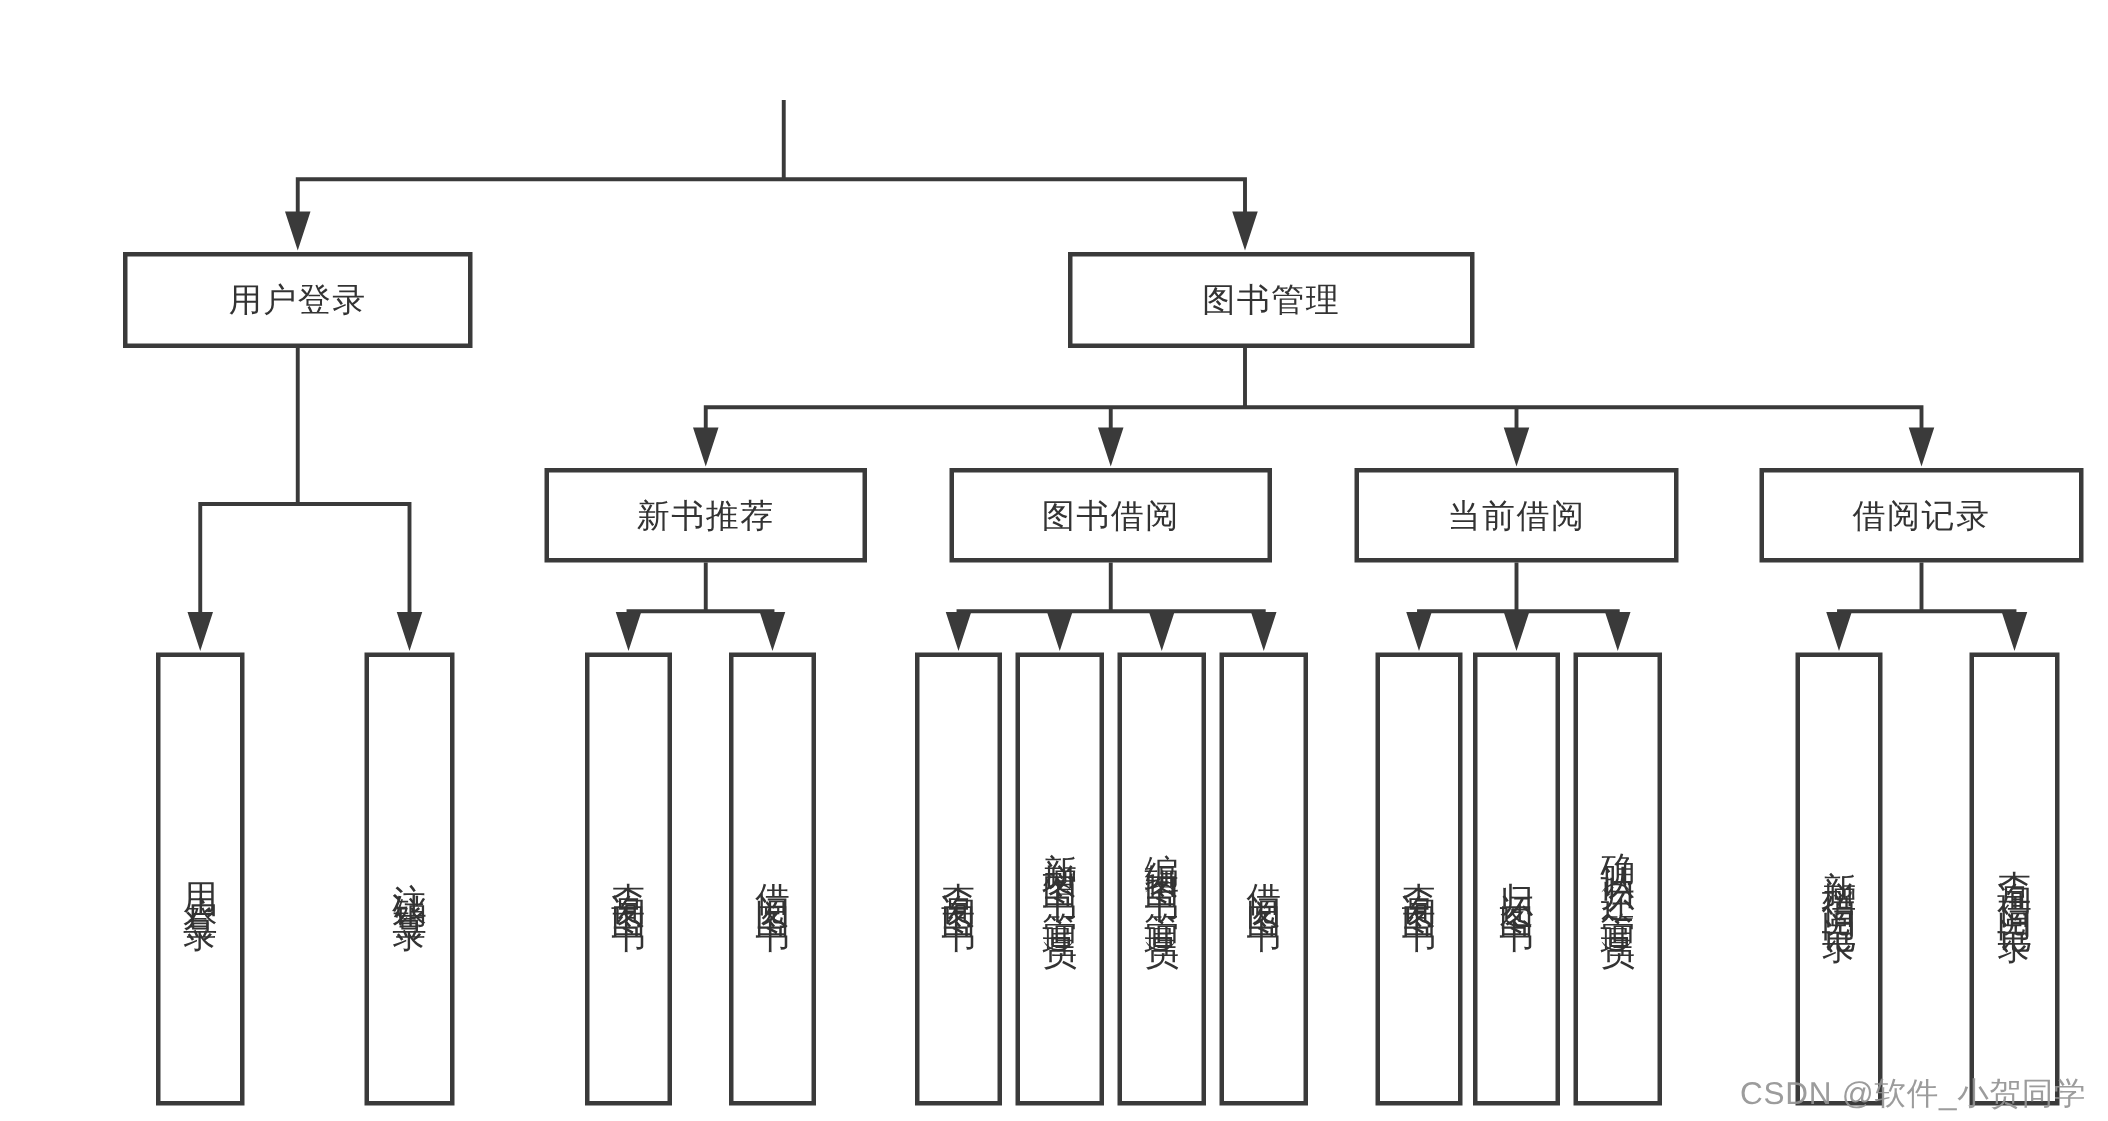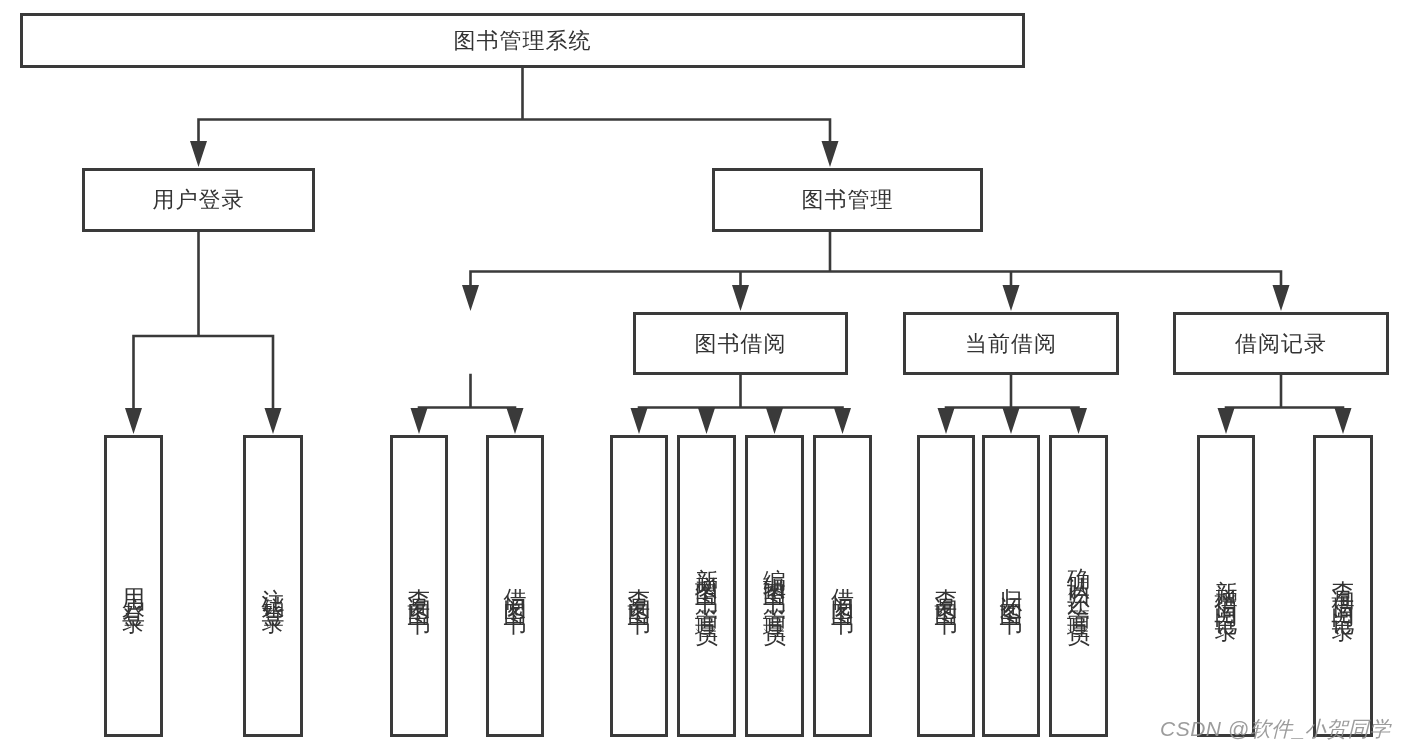--- a/index.html
+++ b/index.html
@@ -36,21 +36,20 @@
   .watermark{
     position:absolute;
     left:1160px;
     top:715px;
     width:245px;
     font-size:21px;
     color:rgba(148,148,148,0.92);
     letter-spacing:0.5px;
     white-space:nowrap;
     z-index:5;
-    font-style:italic;
   }
 </style>
 </head>
 <body>
 
 <div class="canvas">
 
   <svg class="connectors" viewBox="0 0 1405 747" xmlns="http://www.w3.org/2000/svg">
     <g>
       <path class="ln" d="M522.5 68 V119.5 M198.5 119.5 H830 M198.5 119.5 V142 M830 119.5 V142"></path>
@@ -75,25 +74,25 @@
     <g>
       <path class="ln" d="M1011 375 V407.5 M946 407.5 H1078.5 M946 407.5 V409 M1011 407.5 V409 M1078.5 407.5 V409"></path>
       <path class="tri" d="M946 434 l-8.5 -26 h17 Z M1011 434 l-8.5 -26 h17 Z M1078.5 434 l-8.5 -26 h17 Z"></path>
     </g>
     <g>
       <path class="ln" d="M1281 375 V407.5 M1226 407.5 H1343 M1226 407.5 V409 M1343 407.5 V409"></path>
       <path class="tri" d="M1226 434 l-8.5 -26 h17 Z M1343 434 l-8.5 -26 h17 Z"></path>
     </g>
   </svg>
 
-  <div class="node" style="left:20px;top:13px;width:1005px;height:55px;">图书管理系统</div>
 
   <div class="node" style="left:82px;top:168px;width:233px;height:64px;">用户登录</div>
   <div class="node" style="left:712px;top:168px;width:271px;height:64px;">图书管理</div>
 
+  <div class="node" style="left:363px;top:312px;width:215px;height:63px;">新书推荐</div>
   <div class="node" style="left:903px;top:312px;width:216px;height:63px;">当前借阅</div>
   <div class="node" style="left:633px;top:312px;width:215px;height:63px;">图书借阅</div>
   <div class="node" style="left:1173px;top:312px;width:216px;height:63px;">借阅记录</div>
 
   <div class="node v" style="left:104px;top:435px;width:59px;height:302px;">用户登录</div>
   <div class="node v" style="left:243px;top:435px;width:60px;height:302px;">注销登录</div>
 
   <div class="node v" style="left:390px;top:435px;width:58px;height:302px;">查询图书</div>
   <div class="node v" style="left:486px;top:435px;width:58px;height:302px;">借阅图书</div>
 

